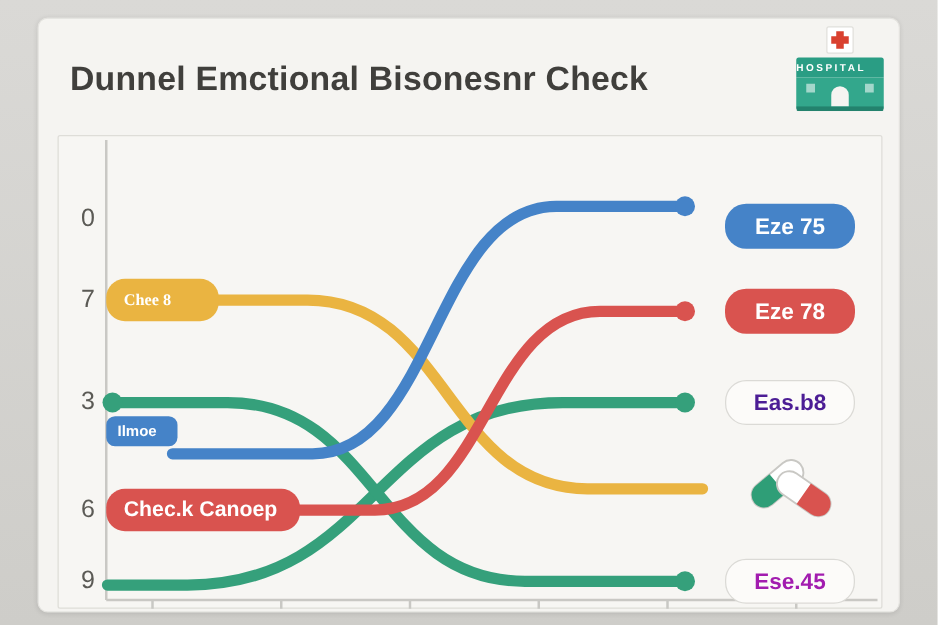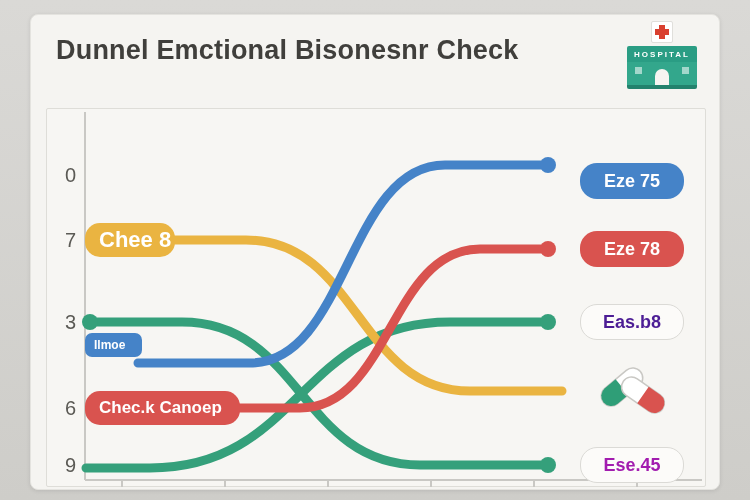--- a/index.html
+++ b/index.html
@@ -11,30 +11,30 @@
     background: linear-gradient(#dad9d6, #cecdc9);
   }
 
   .card {
     position: absolute; left: 30px; top: 14px; width: 690px; height: 476px;
     background: #f5f4f1; border: 1px solid #e4e3df; border-radius: 8px;
     box-shadow: 0 1px 4px rgba(0,0,0,0.10);
   }
 
   .page-title {
-    position: absolute; left: 25px; top: 20px;
+    position: absolute; left: 25px; top: 33px;
     font-size: 27px; font-weight: bold; color: #403f3c; letter-spacing: .2px;
   }
   .page-subtitle {
     position: absolute; left: 25px; top: 54px;
     font-size: 21px; color: #98968f;
   }
 
   
-  .hospital { position: absolute; right: 22px; top: 6px; width: 70px; text-align: center; }
+  .hospital { position: absolute; right: 12px; top: 6px; width: 70px; }
   .h-cross { width: 22px; height: 22px; background: #ffffff; border: 1px solid #e0dfdb; border-radius: 2px; margin: 0 auto 3px; position: relative; }
   .h-cross-v { position: absolute; left: 7px; top: 3px; width: 6px; height: 14px; background: #d9402f; }
   .h-cross-h { position: absolute; left: 3px; top: 7px; width: 14px; height: 6px; background: #d9402f; }
   .h-banner { background: #2a9d84; color: #fff; font-size: 8px; font-weight: bold; letter-spacing: 2px; padding: 4px 0 3px; border-radius: 2px 2px 0 0; }
   .h-body { background: #33a78c; height: 27px; position: relative; border-bottom: 4px solid #23826d; border-radius: 0 0 2px 2px; }
   .h-door { position: absolute; left: 50%; bottom: 0; transform: translateX(-50%); width: 14px; height: 16px; background: #f5f4f1; border-radius: 7px 7px 0 0; }
   .h-win { position: absolute; top: 5px; width: 7px; height: 7px; background: rgba(255,255,255,.55); }
   .h-win.w1 { left: 8px; } .h-win.w2 { right: 8px; }
 
   
@@ -51,21 +51,21 @@
   }
 
   
   .pill {
     position: absolute; display: flex; align-items: center;
     color: #fff; font-weight: bold; z-index: 3;
   }
   .pill.left-align { justify-content: flex-start; padding-left: 14px; }
   .pill.center-align { justify-content: center; }
 
-  #pill-chee   { left: 85px; top: 223px; width: 90px;  height: 34px; border-radius: 15px; background: #eab441; font-size: 22px; }
+  #pill-chee   { left: 85px; top: 223px; width: 90px;  height: 34px; border-radius: 15px; background: #eab441; font-size: 13px; font-family: Liberation Serif, serif; }
   #pill-ilmoe  { left: 85px; top: 333px; width: 57px;  height: 24px; border-radius: 7px;  background: #4583c8; font-size: 12px; padding-left: 9px; }
   #pill-checkk { left: 85px; top: 391px; width: 155px; height: 34px; border-radius: 15px; background: #d9534f; font-size: 17px; }
 
   .rpill { left: 580px; width: 104px; height: 36px; border-radius: 17px; font-size: 18px; }
   #rpill-eze75 { top: 147px; background: #4583c8; margin-top: 16px; }
   #rpill-eze78 { top: 231px; background: #d9534f; }
   #rpill-easb8 { top: 304px; background: #fcfbf9; color: #4c1d95; border: 1px solid #dbdad6; }
   #rpill-ese45 { top: 447px; background: #fcfbf9; color: #a21caf; border: 1px solid #dbdad6; }
 
   .pills-icon { position: absolute; left: 594px; top: 362px; width: 76px; height: 56px; z-index: 3; }

